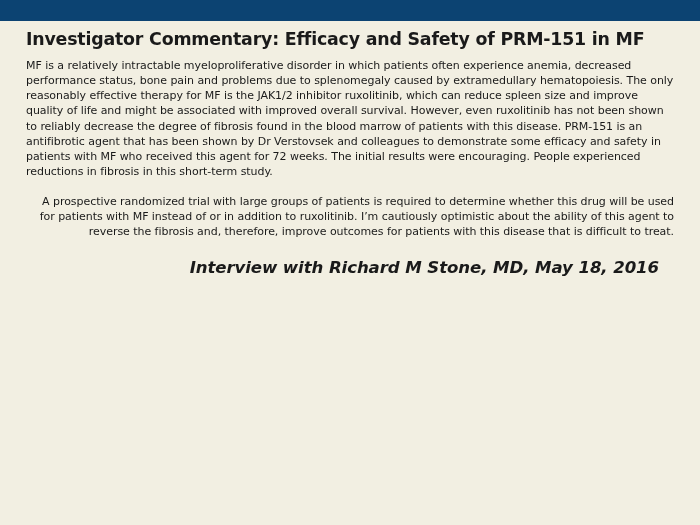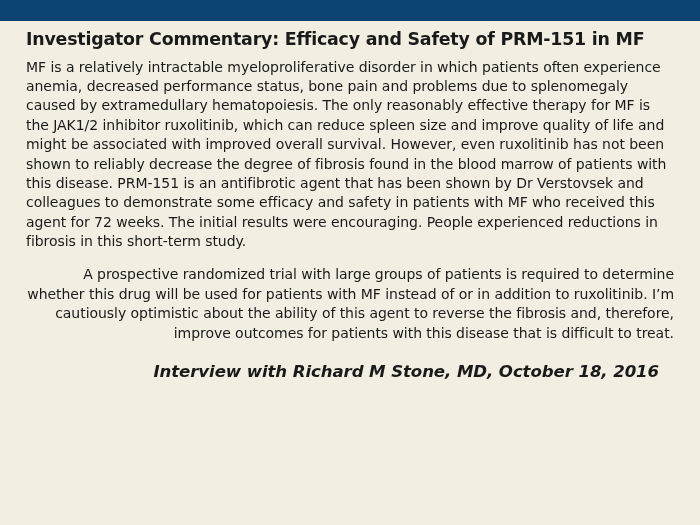--- a/index.html
+++ b/index.html
@@ -44,21 +44,21 @@
     font-size: 17.4px;
     font-weight: bold;
     color: #1a1a1a;
     letter-spacing: -0.2px;
     line-height: 1.3;
     margin: 0 0 7px 0;
     white-space: nowrap;
   }
 
   .body-paragraph {
-    font-size: 14px;
+    font-size: 11px;
     color: #1a1a1a;
     line-height: 1.385;
     margin: 0;
     text-align: left;
     letter-spacing: -0.05px;
   }
 
   .body-paragraph + .body-paragraph {
     margin-top: 14px;
     text-align: right;
@@ -83,16 +83,16 @@
   <div class="top-bar"></div>
 
   <div class="content">
 
     <h1 class="slide-title">Investigator Commentary: Efficacy and Safety of PRM-151 in MF</h1>
 
     <p class="body-paragraph">MF is a relatively intractable myeloproliferative disorder in which patients often experience anemia, decreased performance status, bone pain and problems due to splenomegaly caused by extramedullary hematopoiesis. The only reasonably effective therapy for MF is the JAK1/2 inhibitor ruxolitinib, which can reduce spleen size and improve quality of life and might be associated with improved overall survival. However, even ruxolitinib has not been shown to reliably decrease the degree of fibrosis found in the blood marrow of patients with this disease. PRM-151 is an antifibrotic agent that has been shown by Dr Verstovsek and colleagues to demonstrate some efficacy and safety in patients with MF who received this agent for 72 weeks. The initial results were encouraging. People experienced reductions in fibrosis in this short-term study.</p>
 
     <p class="body-paragraph">A prospective randomized trial with large groups of patients is required to determine whether this drug will be used for patients with MF instead of or in addition to ruxolitinib. I’m cautiously optimistic about the ability of this agent to reverse the fibrosis and, therefore, improve outcomes for patients with this disease that is difficult to treat.</p>
 
-    <div class="attribution">Interview with Richard M Stone, MD, October 18, 2016</div>
+    <div class="attribution">Interview with Richard M Stone, MD, May 18, 2016</div>
 
   </div>
 </div>
 
 </body></html>

